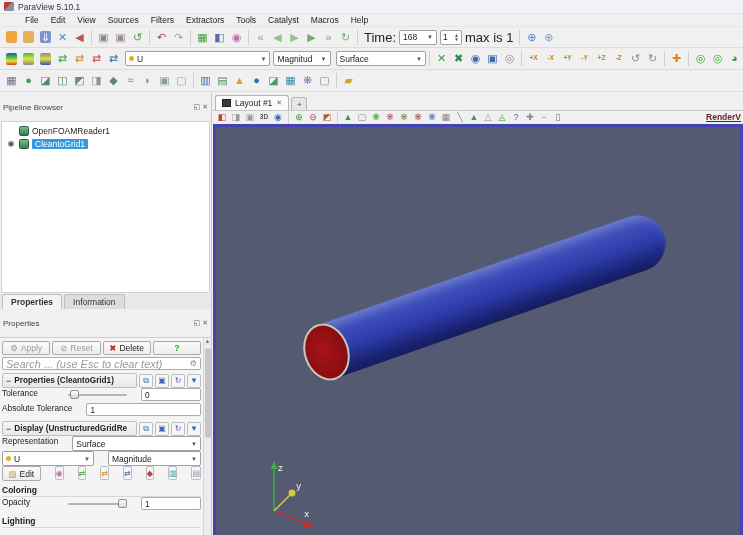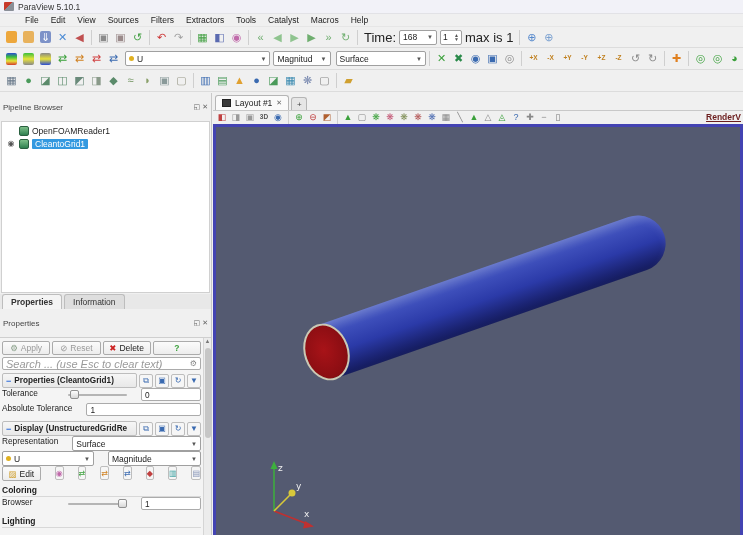--- a/index.html
+++ b/index.html
@@ -485,21 +485,21 @@
         <span class="mini-btn" style="color:#3aa03a;">⇄</span>
         <span class="mini-btn" style="color:#d08020;">⇄</span>
         <span class="mini-btn" style="color:#3a6ab0;">⇄</span>
         <span class="mini-btn" style="color:#c04040;">◆</span>
         <span class="mini-btn" style="color:#3aa0a0;">▥</span>
         <span class="mini-btn" style="color:#7a8ab0;">▤</span>
       </div>
 
       <div class="bold-head">Coloring</div>
       <div class="prop-row">
-        <span class="plabel" style="width:52px;">Browser</span>
+        <span class="plabel" style="width:52px;">Opacity</span>
         <div class="slider">
           <div class="track"></div>
             <div class="thumb" style="right:0px;"></div>
         </div>
         <div class="val-box">1</div>
       </div>
 
       <div class="bold-head">Lighting</div>
 
       <div class="vscroll">

